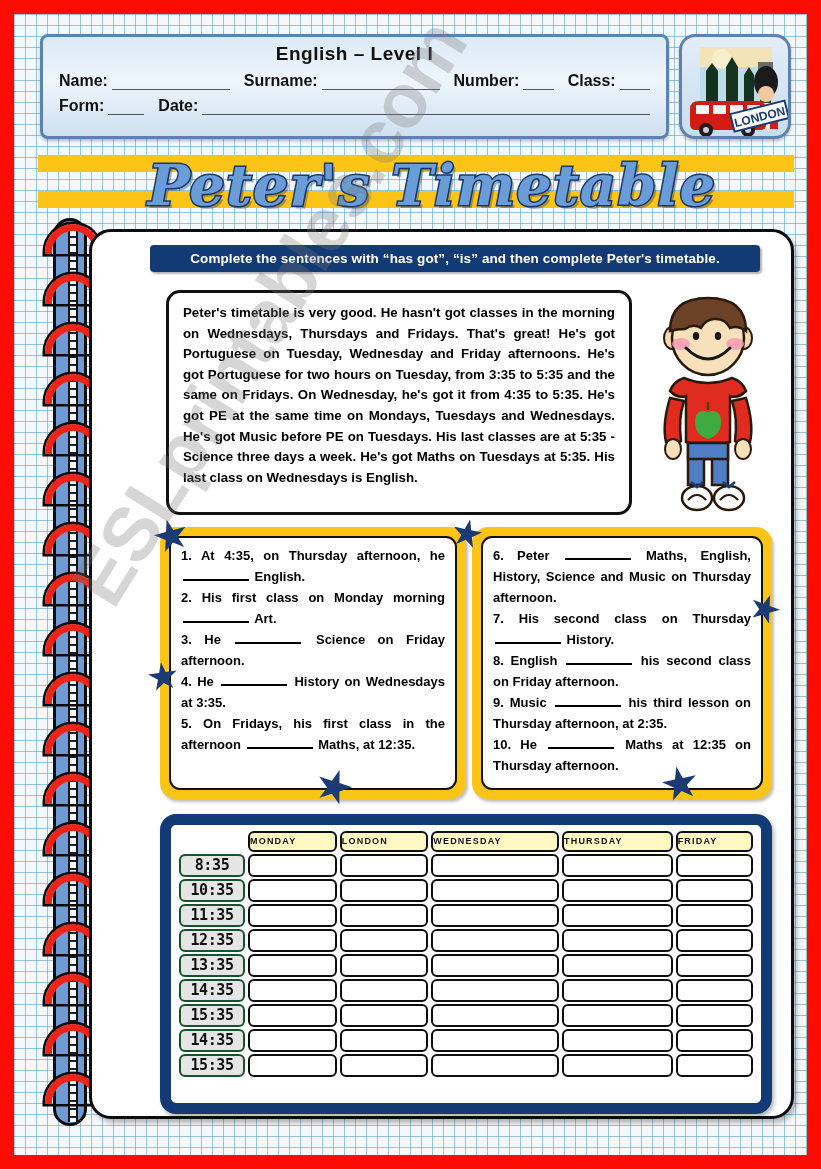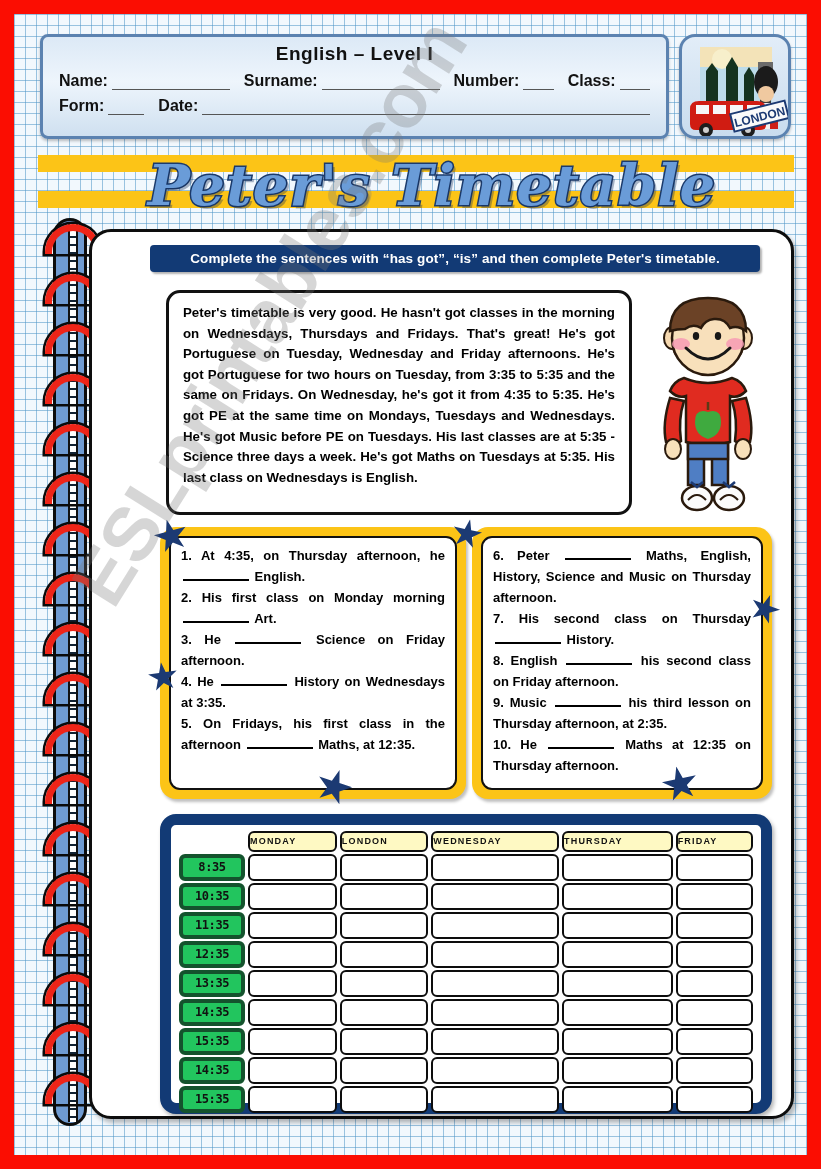--- a/index.html
+++ b/index.html
@@ -258,24 +258,24 @@
     border-radius: 6px;
     font-size: 9px;
     font-weight: bold;
     color: #111;
     letter-spacing: 1.2px;
     text-align: left;
     line-height: 17px;
   }
   .time-cell {
     height: 22px;
-    background: #22c55e;
-    border: 4px solid #14532d;
+    background: #e5e5e5;
+    border: 2px solid #14532d;
     border-radius: 6px;
-    font-size: 12px;
+    font-size: 15px;
     font-weight: bold;
     color: #111;
     text-align: center;
     line-height: 19px;
     font-family: "DejaVu Sans Mono", monospace;
     letter-spacing: -.4px;
   }
   .slot {
     height: 22px;
     background: #fff;

